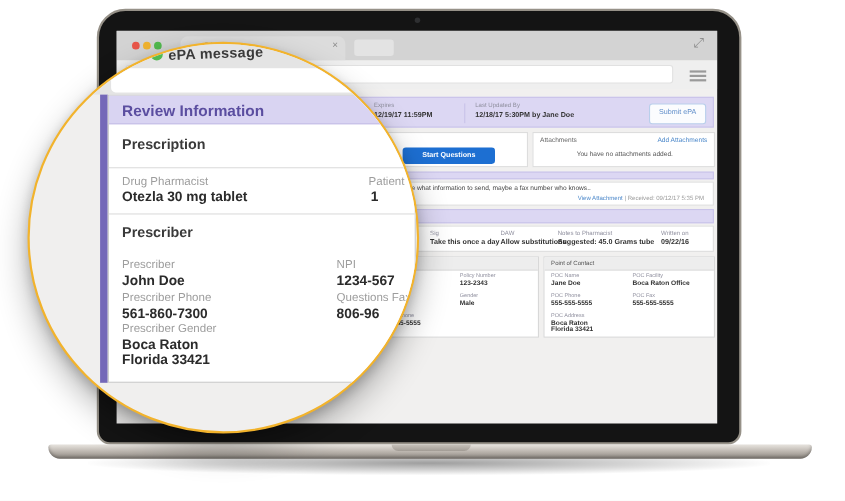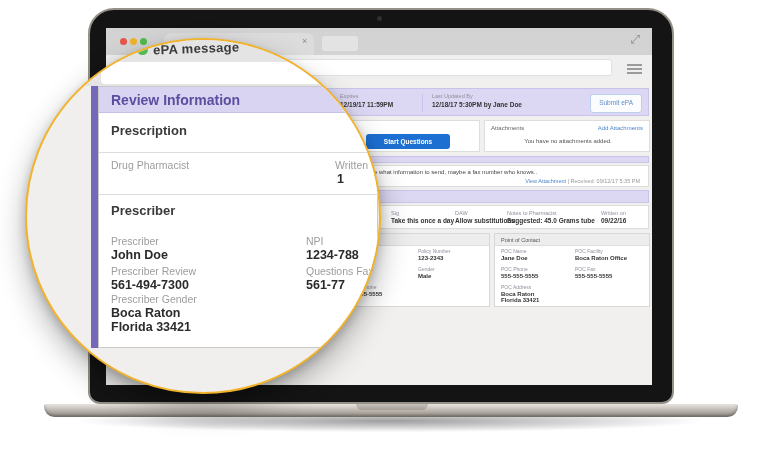--- a/index.html
+++ b/index.html
@@ -229,34 +229,35 @@
 
   <div class="abs lens-card">
     <div class="abs lc-head">
       <span>Review Information</span>
     </div>
     <div class="abs lc-sec1">
       <span>Prescription</span>
     </div>
 
     <span class="llabel" style="left:12px;top:72px">Drug Pharmacist</span>
-    <span class="llabel" style="left:236px;top:72px">Written</span>
+    <span class="lvalue" style="left:12px;top:85px">Otezla 30 mg tablet</span>
+    <span class="llabel" style="left:236px;top:72px">Patient</span>
     <span class="lvalue" style="left:238px;top:85px">1</span>
 
     <div class="abs lc-sec2">
       <span>Prescriber</span>
     </div>
 
     <span class="llabel" style="left:12px;top:148px">Prescriber</span>
     <span class="lvalue" style="left:12px;top:161px">John Doe</span>
     <span class="llabel" style="left:207px;top:148px">NPI</span>
-    <span class="lvalue" style="left:207px;top:161px">1234-788</span>
-
-    <span class="llabel" style="left:12px;top:178px">Prescriber Review</span>
-    <span class="lvalue" style="left:12px;top:191px">561-494-7300</span>
+    <span class="lvalue" style="left:207px;top:161px">1234-567</span>
+
+    <span class="llabel" style="left:12px;top:178px">Prescriber Phone</span>
+    <span class="lvalue" style="left:12px;top:191px">561-860-7300</span>
     <span class="llabel" style="left:207px;top:178px">Questions Fax</span>
-    <span class="lvalue" style="left:207px;top:191px">561-77</span>
+    <span class="lvalue" style="left:207px;top:191px">806-96</span>
 
     <span class="llabel" style="left:12px;top:206px">Prescriber Gender</span>
     <span class="lvalue" style="left:12px;top:219px">Boca Raton</span>
     <span class="lvalue" style="left:12px;top:233px">Florida 33421</span>
   </div>
 </div>
 
 </body></html>

